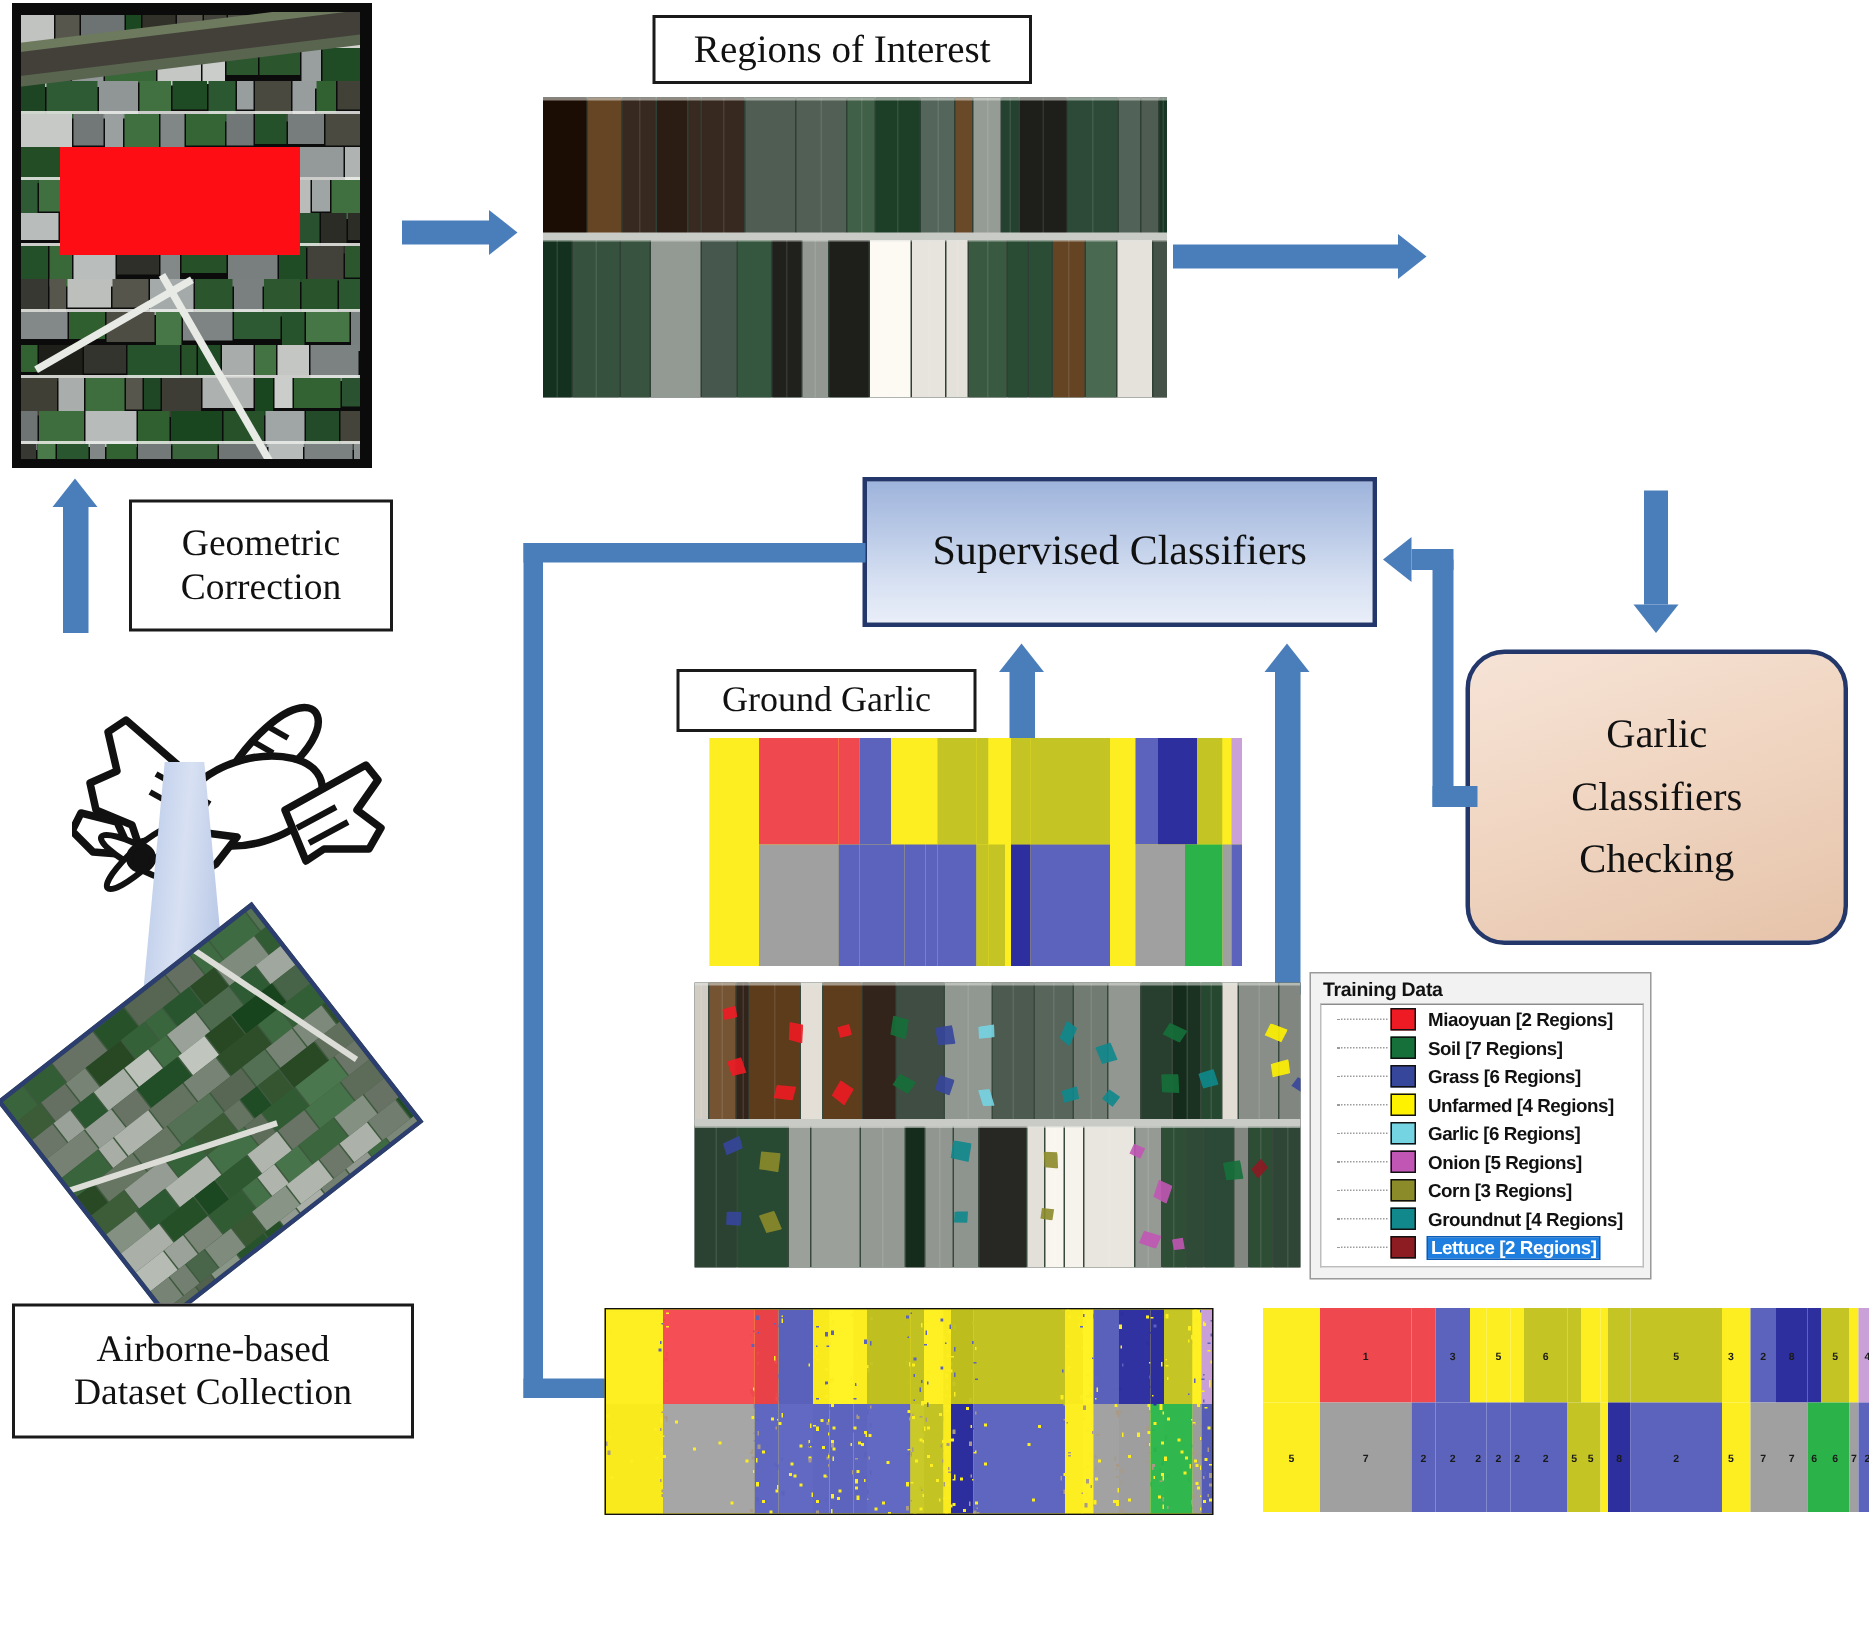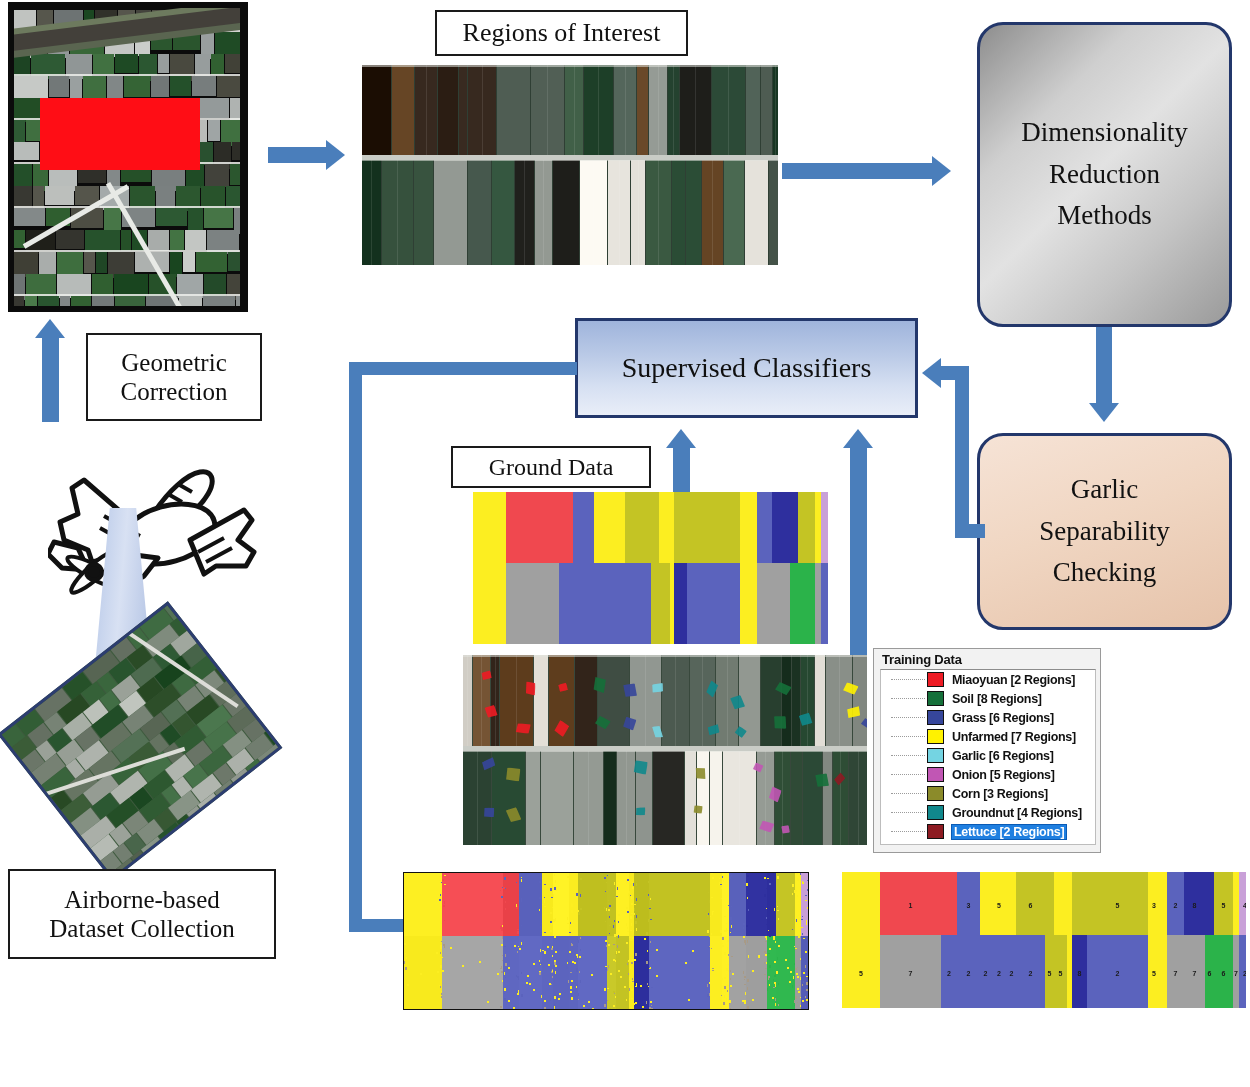--- a/index.html
+++ b/index.html
@@ -308,53 +308,48 @@
       <div class="cell" style="left: 0px; top: 94px; width: 416px; height: 2px; background: rgba(225, 228, 222, 0.55);"></div>
       <div class="cell" style="left: 0px; top: 90px; width: 416px; height: 5px; background: rgb(201, 204, 198);"></div>
     </div>
 
   <div class="arrow" style="left:268px;top:147px;width:58px;height:16px;"></div>
   <div class="ahead ah-right" style="left:326px;top:140px;"></div>
 
   <div class="arrow" style="left:782px;top:163px;width:150px;height:16px;"></div>
   <div class="ahead ah-right" style="left:932px;top:156px;"></div>
 
-  <div class="procbox box-dim" style="left:977px;top:22px;width:255px;height:305px;font-size:27px;">
-    <span>Dimensionality</span>
-    <span>Reduction</span>
-    <span>Methods</span>
-  </div>
 
   <div class="arrow" style="left:1096px;top:327px;width:16px;height:76px;"></div>
   <div class="ahead ah-down" style="left:1089px;top:403px;"></div>
 
   <div class="procbox box-class" style="left:977px;top:433px;width:255px;height:197px;font-size:27px;">
     <span>Garlic</span>
-    <span>Separability</span>
+    <span>Classifiers</span>
     <span>Checking</span>
   </div>
 
   <div class="arrow" style="left:955px;top:524px;width:30px;height:14px;"></div>
   <div class="arrow" style="left:955px;top:373px;width:14px;height:165px;"></div>
   <div class="arrow" style="left:955px;top:366px;width:-0px;height:14px;"></div>
   <div class="arrow" style="left:955px;top:366px;width:0px;height:0px;"></div>
   <div class="arrow" style="left:941px;top:366px;width:28px;height:14px;"></div>
   <div class="ahead ah-left" style="left:922px;top:358px;"></div>
 
   <div class="rectbox" style="left:575px;top:318px;width:343px;height:100px;font-size:28px;">
     <span>Supervised Classifiers</span>
   </div>
 
   <div class="arrow" style="left:349px;top:362px;width:228px;height:13px;"></div>
   <div class="arrow" style="left:349px;top:362px;width:13px;height:570px;"></div>
   <div class="arrow" style="left:349px;top:919px;width:60px;height:13px;"></div>
   <div class="ahead ah-right" style="left:409px;top:911px;"></div>
 
   <div class="labelbox" style="left:451px;top:446px;width:200px;height:42px;font-size:24px;">
-    <span>Ground Data</span>
+    <span>Ground Garlic</span>
   </div>
 
   <div class="mosaic" id="m-gt" style="left:473px;top:492px;width:355px;height:152px;background:#fcee21;">
       <div class="cell" style="left: 0px; top: 0px; width: 33px; height: 71px; background: rgb(252, 238, 33);"></div>
       <div class="cell" style="left: 0px; top: 71px; width: 33px; height: 81px; background: rgb(252, 238, 33);"></div>
       <div class="cell" style="left: 33px; top: 0px; width: 53px; height: 71px; background: rgb(240, 72, 79);"></div>
       <div class="cell" style="left: 33px; top: 71px; width: 53px; height: 81px; background: rgb(160, 160, 160);"></div>
       <div class="cell" style="left: 86px; top: 0px; width: 14px; height: 71px; background: rgb(240, 72, 79);"></div>
       <div class="cell" style="left: 86px; top: 71px; width: 14px; height: 81px; background: rgb(91, 99, 189);"></div>
       <div class="cell" style="left: 100px; top: 0px; width: 21px; height: 71px; background: rgb(91, 99, 189);"></div>
@@ -508,31 +503,31 @@
     <div class="legend-title">Training Data</div>
     <div class="legend-body" id="legend-body">
         <div class="lg-row">
           <div class="lg-tick"></div>
           <div class="lg-sw" style="background: rgb(238, 27, 36);"></div>
           <div class="lg-tx">Miaoyuan [2 Regions]</div>
         </div>
         <div class="lg-row">
           <div class="lg-tick"></div>
           <div class="lg-sw" style="background: rgb(21, 112, 58);"></div>
-          <div class="lg-tx">Soil  [8 Regions]</div>
+          <div class="lg-tx">Soil  [7 Regions]</div>
         </div>
         <div class="lg-row">
           <div class="lg-tick"></div>
           <div class="lg-sw" style="background: rgb(54, 70, 155);"></div>
           <div class="lg-tx">Grass  [6 Regions]</div>
         </div>
         <div class="lg-row">
           <div class="lg-tick"></div>
           <div class="lg-sw" style="background: rgb(255, 242, 0);"></div>
-          <div class="lg-tx">Unfarmed  [7 Regions]</div>
+          <div class="lg-tx">Unfarmed  [4 Regions]</div>
         </div>
         <div class="lg-row">
           <div class="lg-tick"></div>
           <div class="lg-sw" style="background: rgb(116, 212, 226);"></div>
           <div class="lg-tx">Garlic  [6 Regions]</div>
         </div>
         <div class="lg-row">
           <div class="lg-tick"></div>
           <div class="lg-sw" style="background: rgb(193, 86, 180);"></div>
           <div class="lg-tx">Onion  [5 Regions]</div>

